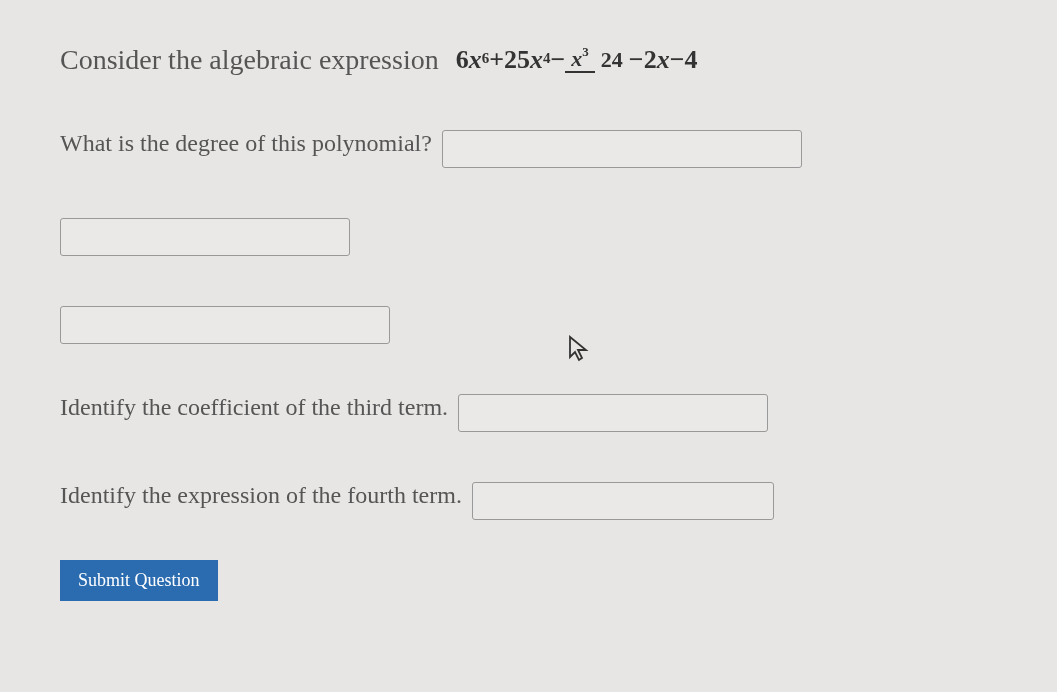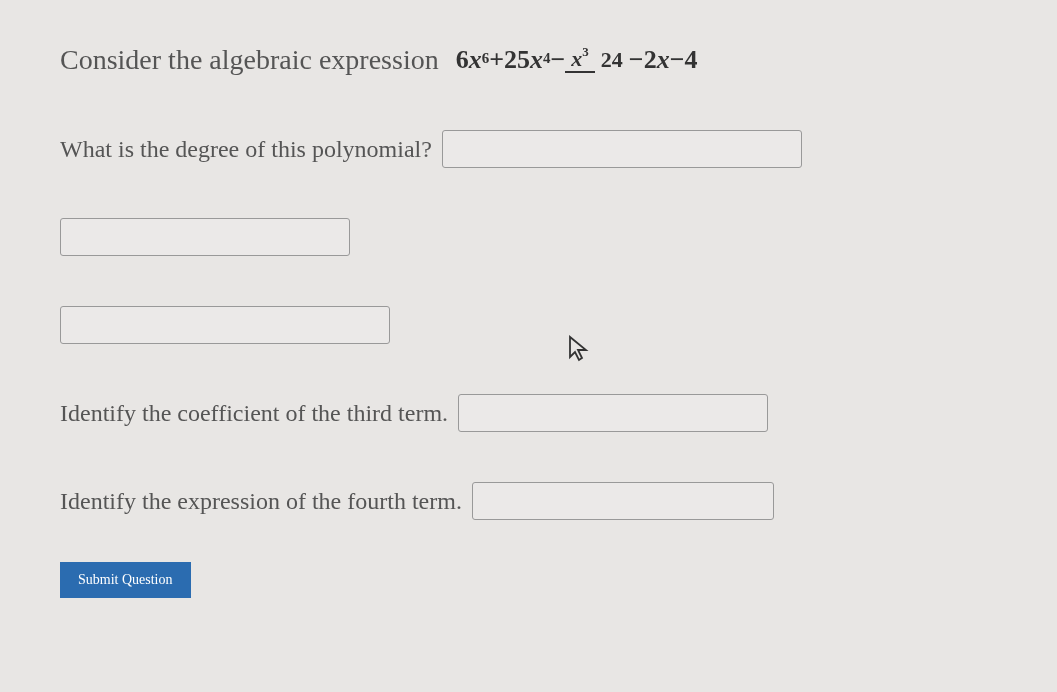--- a/index.html
+++ b/index.html
@@ -58,21 +58,21 @@
     }
     .frac .num sup {
       font-size: 13px;
     }
     .frac .den {
       padding: 8px 6px;
       line-height: 1.1;
     }
     .question-row {
       display: flex;
-      align-items: center;
+      align-items: flex-start;
       margin-bottom: 50px;
       font-size: 24px;
       color: #555;
     }
     .question-row label {
       margin-right: 10px;
     }
     .answer-box {
       border: 1px solid #999;
       background: rgba(255,255,255,0.15);
@@ -84,21 +84,21 @@
     .box-w1 { width: 360px; }
     .box-w2 { width: 290px; }
     .box-w3 { width: 330px; }
     .box-w4 { width: 310px; }
     .box-w5 { width: 302px; }
     .submit-btn {
       background: #2b6cb0;
       color: #fff;
       border: none;
       padding: 10px 18px;
-      font-size: 14px;
+      font-size: 18px;
       font-family: inherit;
       cursor: pointer;
       margin-top: -10px;
     }
     .cursor-arrow {
       position: absolute;
       left: 568px;
       top: 335px;
       pointer-events: none;
     }

